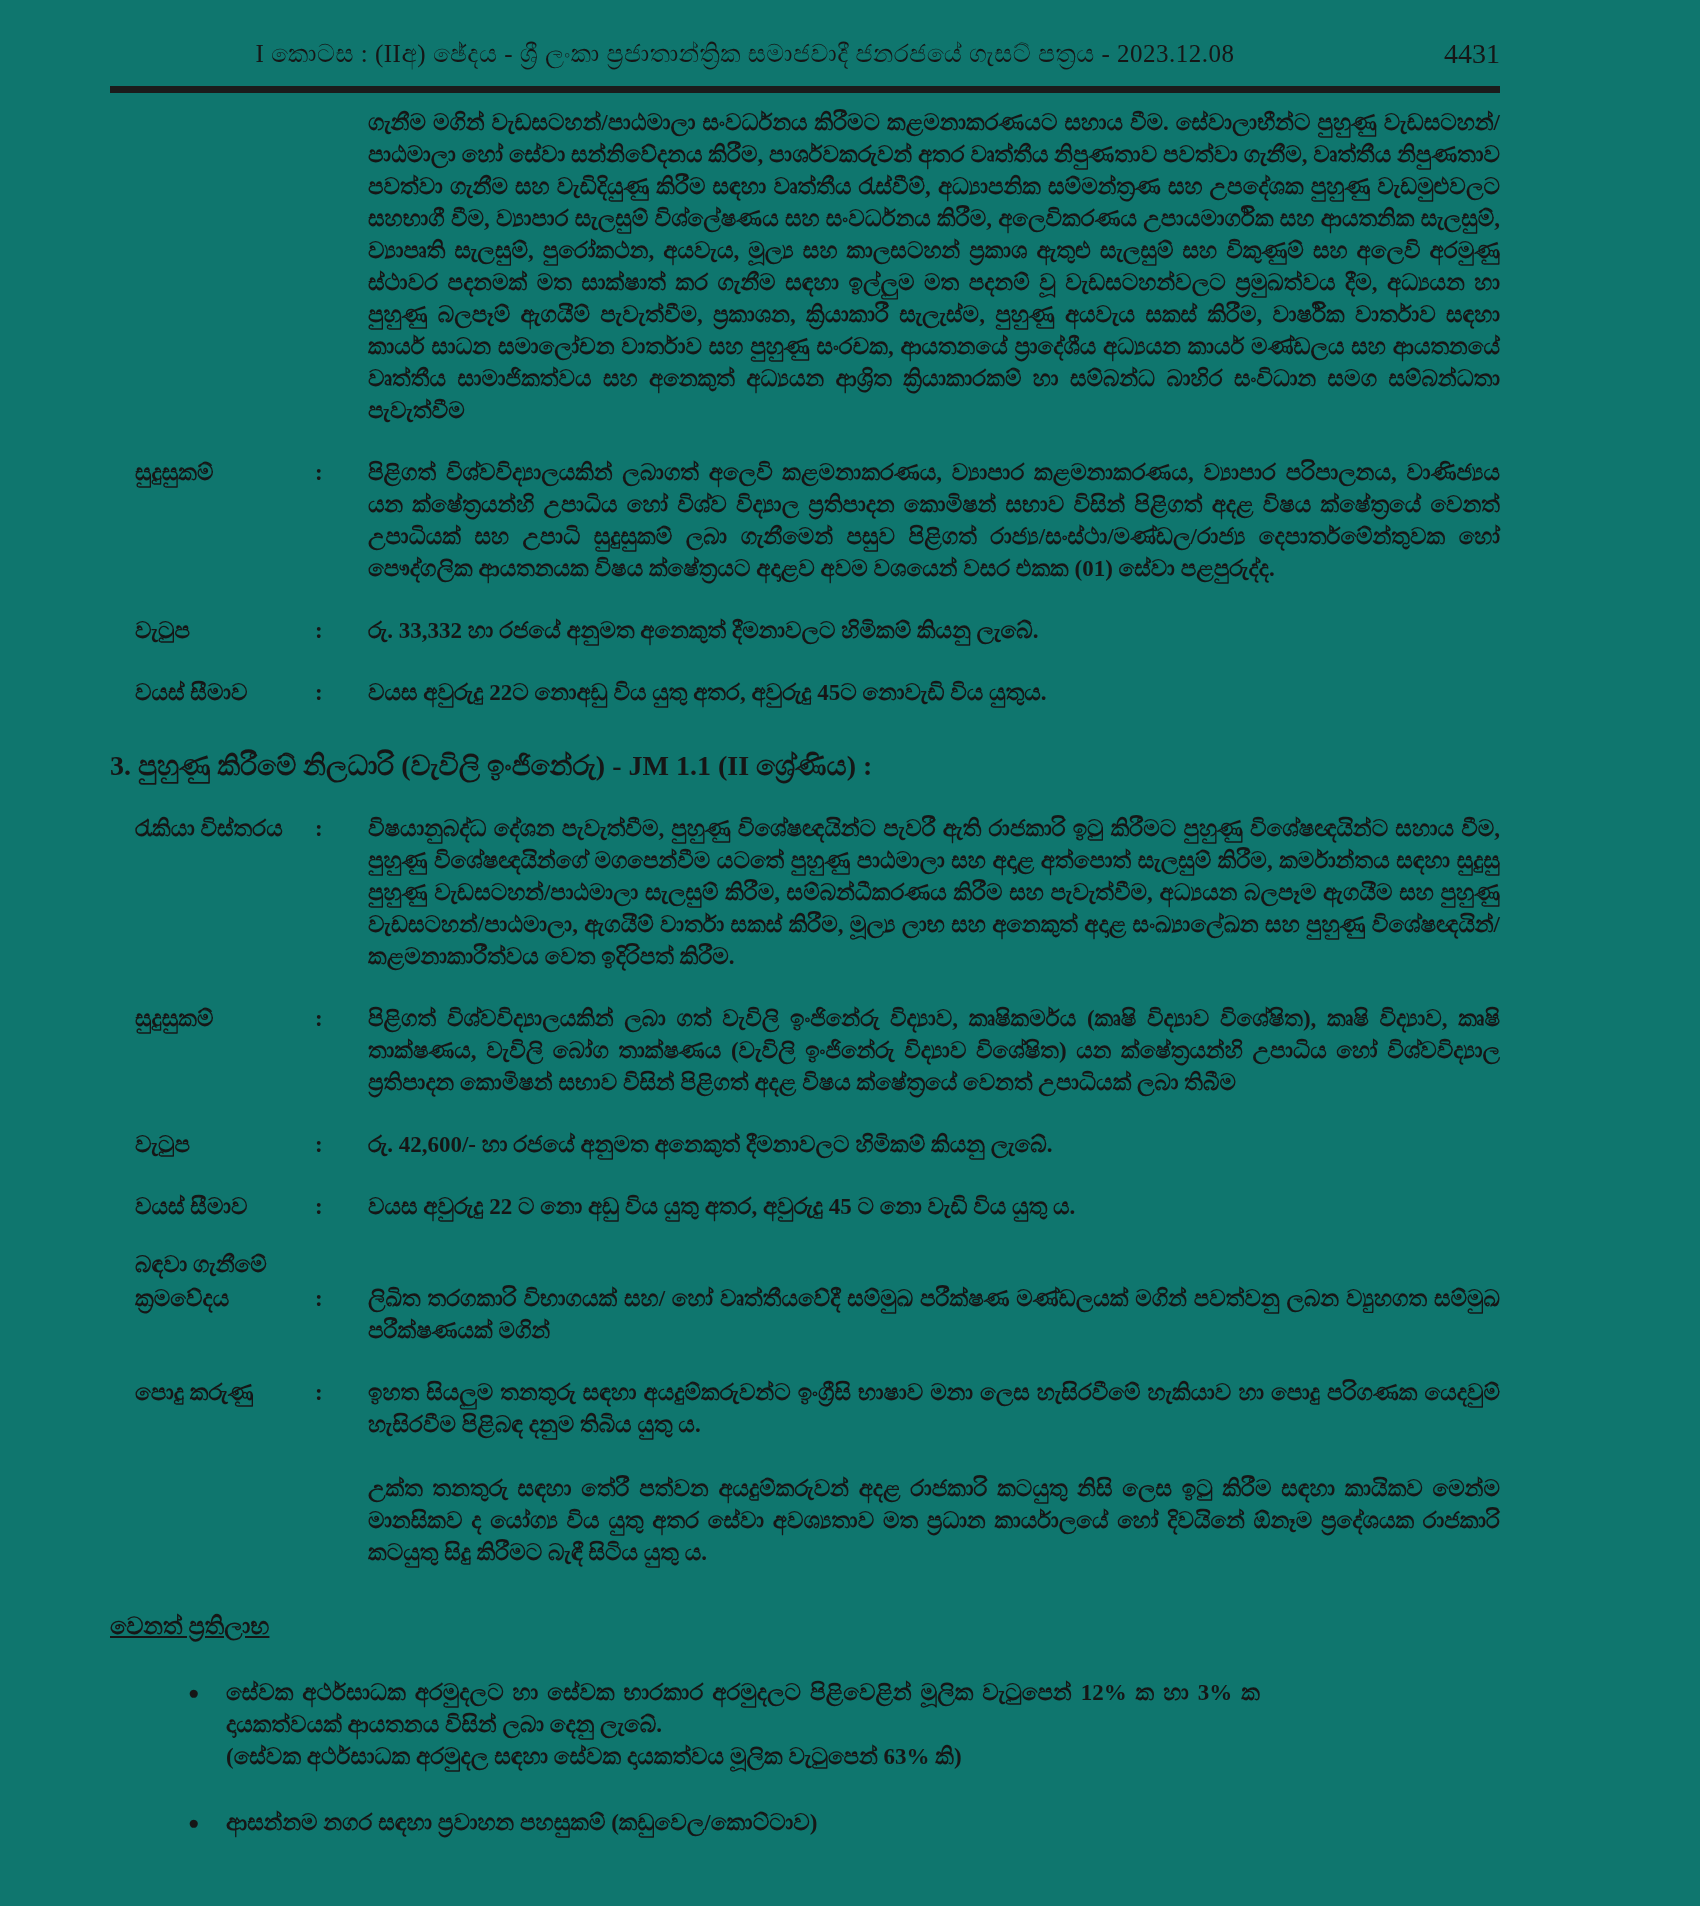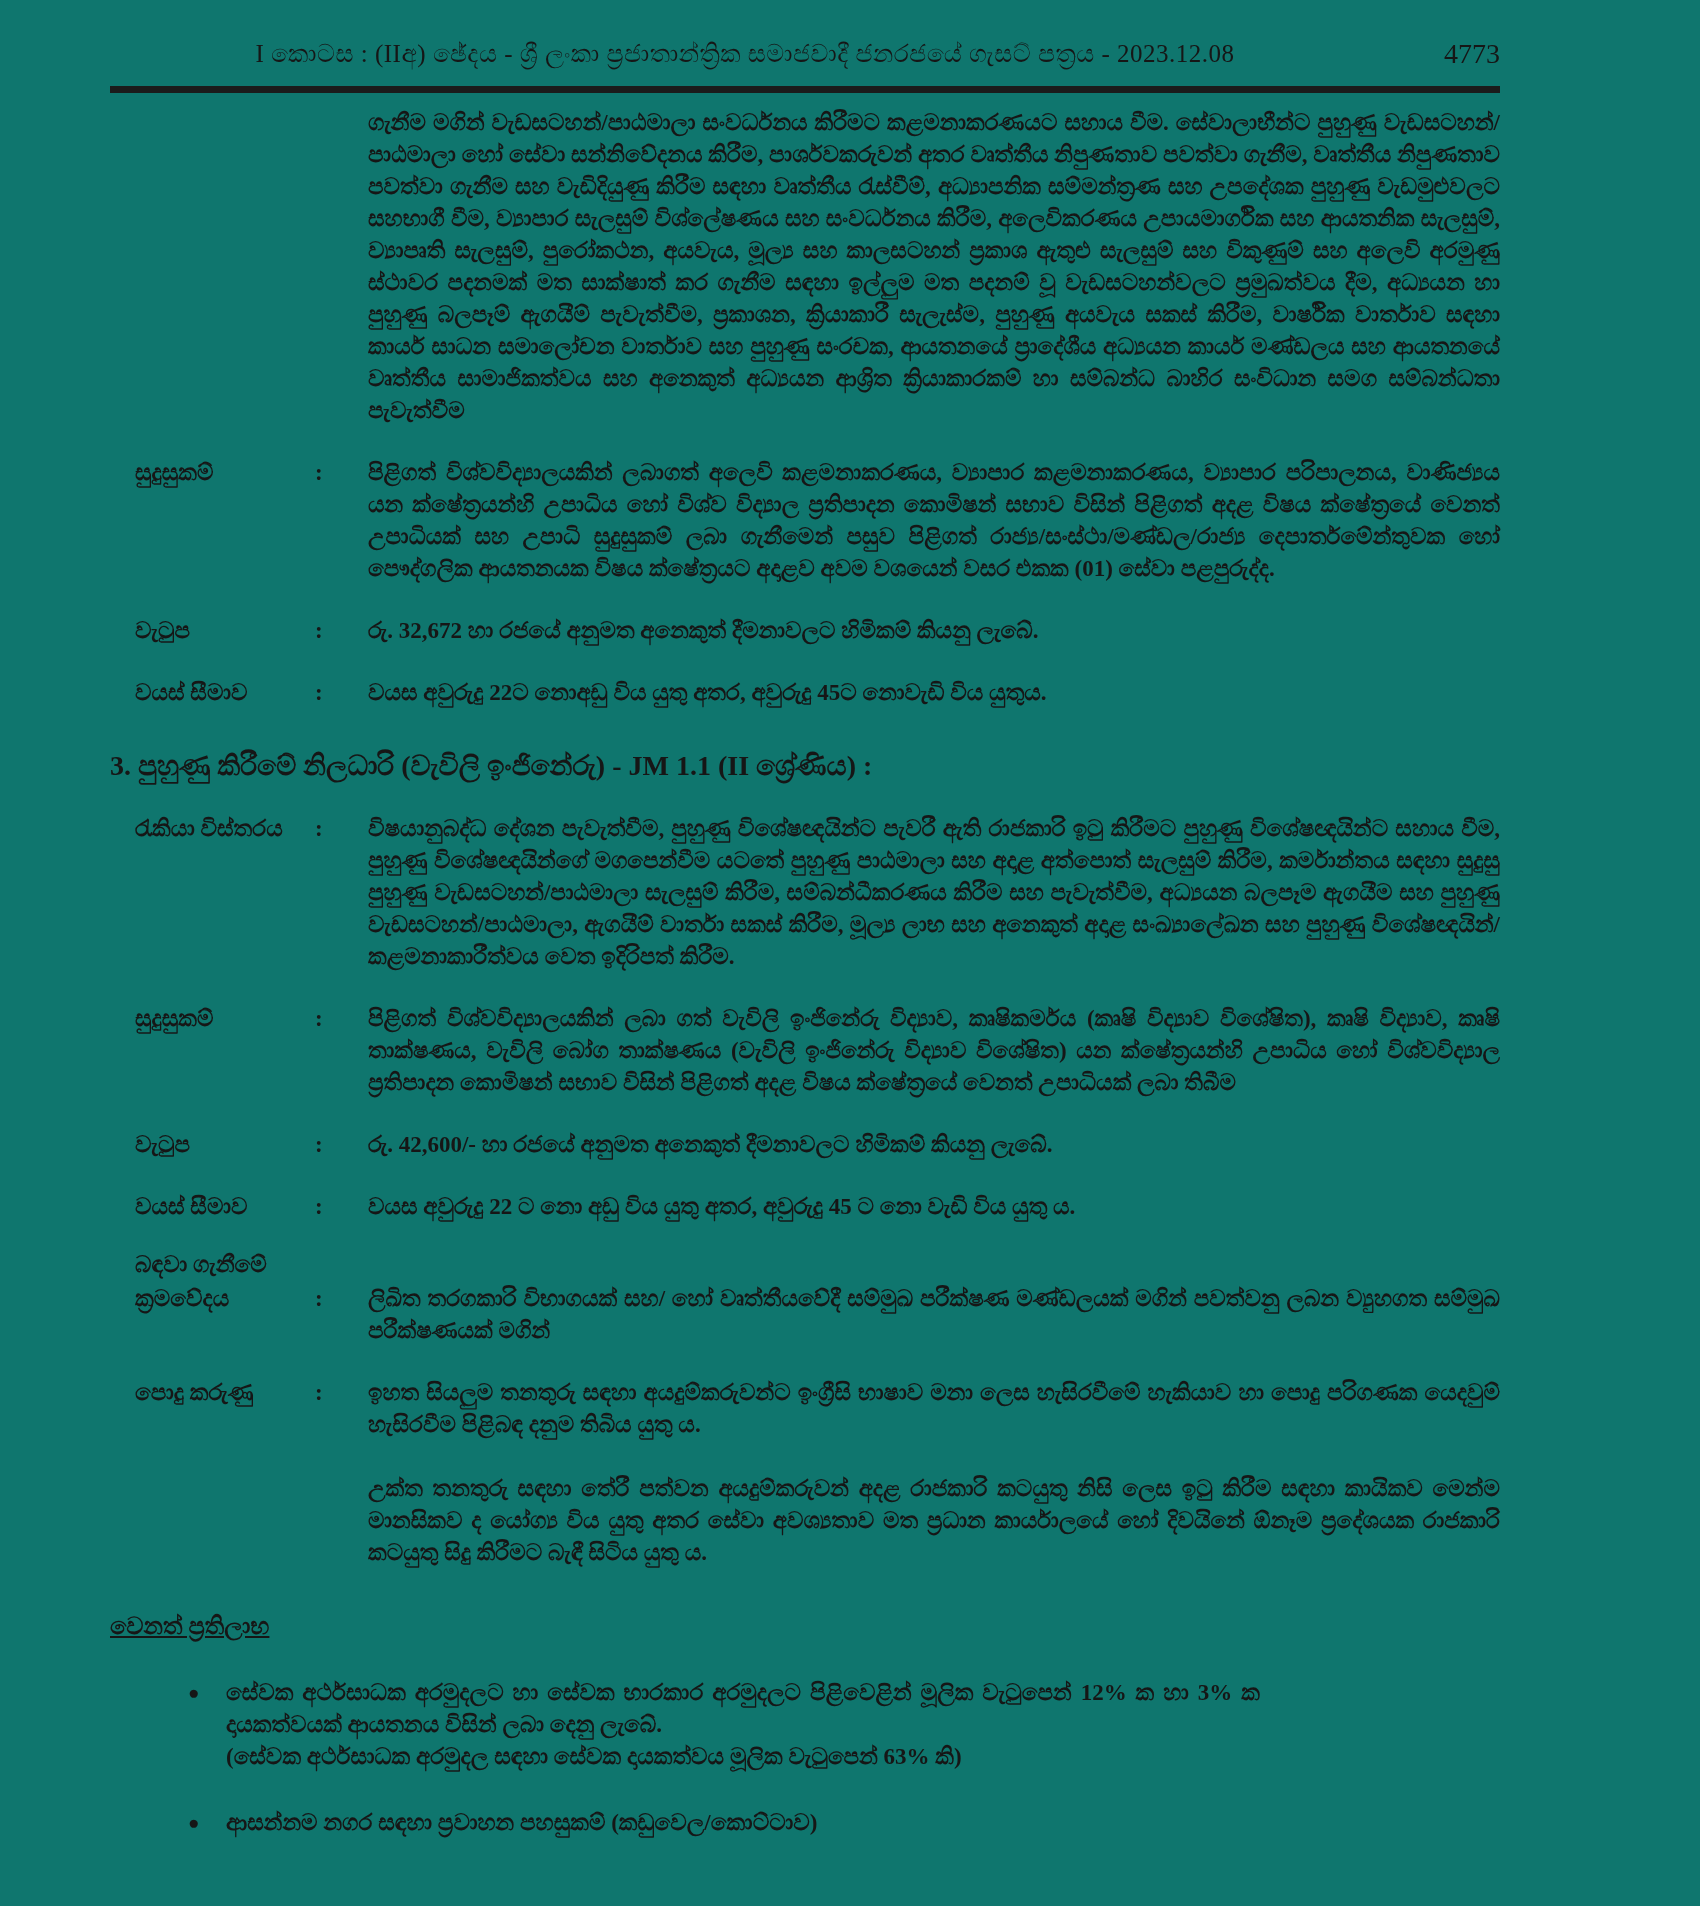--- a/index.html
+++ b/index.html
@@ -118,38 +118,38 @@
   .benefit-text { flex: 1; min-width: 0; padding-right: 240px; }
   .benefit-text p { margin: 0; }
 </style>
 </head>
 <body>
 
 <div class="page">
 
   <header class="hdr">
     <div class="hdr-title">I කොටස : (IIඅ) ඡේදය - ශ්‍රී ලංකා ප්‍රජාතාන්ත්‍රික සමාජවාදී ජනරජයේ ගැසට් පත්‍රය - 2023.12.08</div>
-    <div class="hdr-pageno">4773</div>
+    <div class="hdr-pageno">4431</div>
   </header>
 
   <div class="rule"></div>
 
   <section>
     <p class="bodytext just cont-para">ගැනීම මගින් වැඩසටහන්/පාඨමාලා සංවර්ධනය කිරීමට කළමනාකරණයට සහාය වීම. සේවාලාභීන්ට පුහුණු වැඩසටහන්/පාඨමාලා හෝ සේවා සන්නිවේදනය කිරීම, පාර්ශවකරුවන් අතර වෘත්තීය නිපුණතාව පවත්වා ගැනීම, වෘත්තීය නිපුණතාව පවත්වා ගැනීම සහ වැඩිදියුණු කිරීම සඳහා වෘත්තීය රැස්වීම්, අධ්‍යාපනික සම්මන්ත්‍රණ සහ උපදේශක පුහුණු වැඩමුළුවලට සහභාගී වීම, ව්‍යාපාර සැලසුම් විශ්ලේෂණය සහ සංවර්ධනය කිරීම, අලෙවිකරණය උපායමාර්ගික සහ ආයතනික සැලසුම්, ව්‍යාපෘති සැලසුම්, පුරෝකථන, අයවැය, මූල්‍ය සහ කාලසටහන් ප්‍රකාශ ඇතුළු සැලසුම් සහ විකුණුම් සහ අලෙවි අරමුණු ස්ථාවර පදනමක් මත සාක්ෂාත් කර ගැනීම සඳහා ඉල්ලුම මත පදනම් වූ වැඩසටහන්වලට ප්‍රමුඛත්වය දීම, අධ්‍යයන හා පුහුණු බලපෑම් ඇගයීම් පැවැත්වීම, ප්‍රකාශන, ක්‍රියාකාරී සැලැස්ම, පුහුණු අයවැය සකස් කිරීම, වාර්ෂික වාර්තාව සඳහා කාර්ය සාධන සමාලෝචන වාර්තාව සහ පුහුණු සංරචක, ආයතනයේ ප්‍රාදේශීය අධ්‍යයන කාර්ය මණ්ඩලය සහ ආයතනයේ වෘත්තීය සාමාජිකත්වය සහ අනෙකුත් අධ්‍යයන ආශ්‍රිත ක්‍රියාකාරකම් හා සම්බන්ධ බාහිර සංවිධාන සමග සම්බන්ධතා පැවැත්වීම</p>
 
     <div class="dl-row bodytext">
       <div class="dl-label">සුදුසුකම්</div>
       <div class="dl-colon">:</div>
       <div class="dl-text just">පිළිගත් විශ්වවිද්‍යාලයකින් ලබාගත් අලෙවි කළමනාකරණය, ව්‍යාපාර කළමනාකරණය, ව්‍යාපාර පරිපාලනය, වාණිජ්‍යය යන ක්ෂේත්‍රයන්හි උපාධිය හෝ විශ්ව විද්‍යාල ප්‍රතිපාදන කොමිෂන් සභාව විසින් පිළිගත් අදළ විෂය ක්ෂේත්‍රයේ වෙනත් උපාධියක් සහ උපාධි සුදුසුකම් ලබා ගැනීමෙන් පසුව පිළිගත් රාජ්‍ය/සංස්ථා/මණ්ඩල/රාජ්‍ය දෙපාර්තමේන්තුවක හෝ පෞද්ගලික ආයතනයක විෂය ක්ෂේත්‍රයට අදාළව අවම වශයෙන් වසර එකක (01) සේවා පළපුරුද්ද.</div>
     </div>
 
     <div class="dl-row bodytext">
       <div class="dl-label">වැටුප</div>
       <div class="dl-colon">:</div>
-      <div class="dl-text">රු. 32,672 හා රජයේ අනුමත අනෙකුත් දීමනාවලට හිමිකම් කියනු ලැබේ.</div>
+      <div class="dl-text">රු. 33,332 හා රජයේ අනුමත අනෙකුත් දීමනාවලට හිමිකම් කියනු ලැබේ.</div>
     </div>
 
     <div class="dl-row bodytext">
       <div class="dl-label">වයස් සීමාව</div>
       <div class="dl-colon">:</div>
       <div class="dl-text">වයස අවුරුදු 22ට නොඅඩු විය යුතු අතර, අවුරුදු 45ට නොවැඩි විය යුතුය.</div>
     </div>
   </section>
 
   <h2 class="job-heading">3. පුහුණු කිරීමේ නිලධාරි (වැවිලි ඉංජිනේරු) - JM 1.1 (II ශ්‍රේණිය) :</h2>

